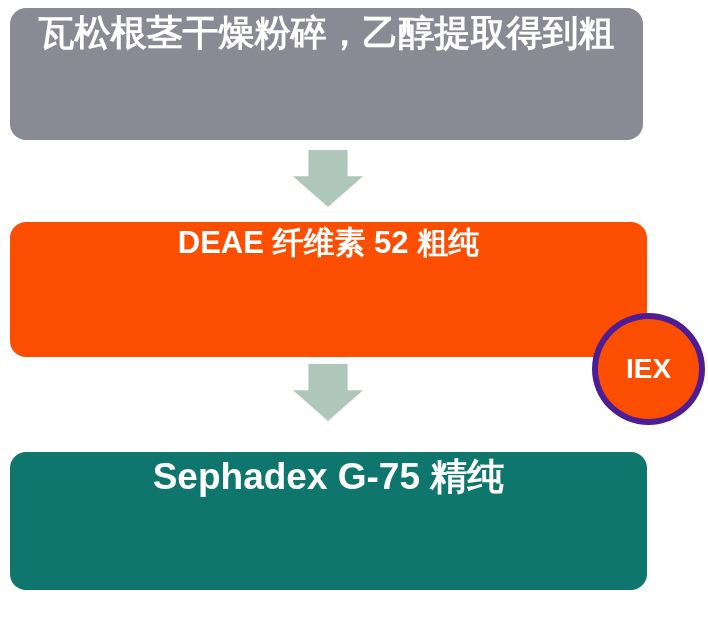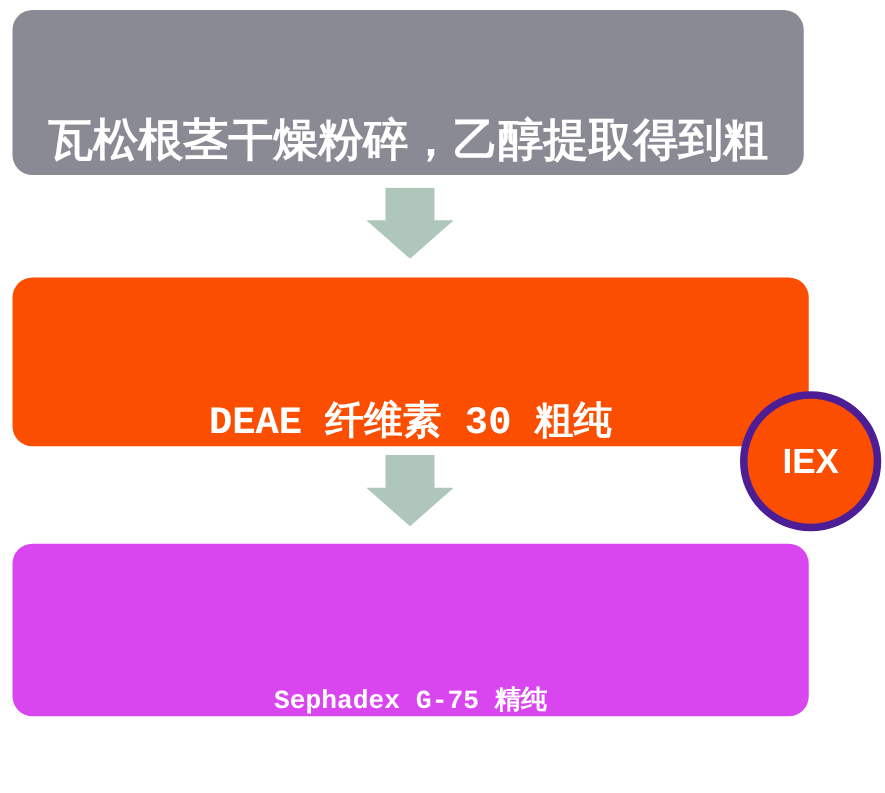--- a/index.html
+++ b/index.html
@@ -15,47 +15,46 @@
     background: #ffffff;
     overflow: hidden;
   }
   .box {
     position: absolute;
     left: 10px;
     border-radius: 16px;
     display: flex;
     flex-direction: column;
     align-items: center;
-    justify-content: flex-end;
+    justify-content: space-between;
     text-align: center;
     color: #ffffff;
     font-weight: bold;
-    font-family: Liberation Mono, monospace;
   }
   .box-gray {
     top: 8px;
     width: 633px;
     height: 132px;
     background: #8A8A95;
     font-size: 36px;
     line-height: 50px;
   }
   .box-orange {
     top: 222px;
     width: 637px;
     height: 135px;
     background: #FC4E00;
     font-size: 31px;
   }
   .box-green {
-    top: 435px;
+    top: 452px;
     width: 637px;
     height: 138px;
-    background: #d946ef;
-    font-size: 21px;
+    background: #0f766e;
+    font-size: 37px;
   }
   .arrow-down {
     position: absolute;
     left: 293px;
     width: 70px;
     height: 57px;
     background: #AFC7BA;
     clip-path: polygon(22% 0%, 78% 0%, 78% 46%, 100% 46%, 50% 100%, 0% 46%, 22% 46%);
   }
   .arrow-1 { top: 150px; }
@@ -92,21 +91,21 @@
 
 <div class="canvas">
 
   <div class="box box-gray">
     <div>瓦松根茎干燥粉碎，乙醇提取得到粗</div>
   </div>
 
   <div class="arrow-down arrow-1"></div>
 
   <div class="box box-orange">
-    <div>DEAE 纤维素 30 粗纯</div>
+    <div>DEAE 纤维素 52 粗纯</div>
   </div>
 
   <div class="badge badge-iex">
     <span>IEX</span>
   </div>
 
   <div class="arrow-down arrow-2"></div>
 
   <div class="box box-green">
     <div>Sephadex G-75 精纯</div>

